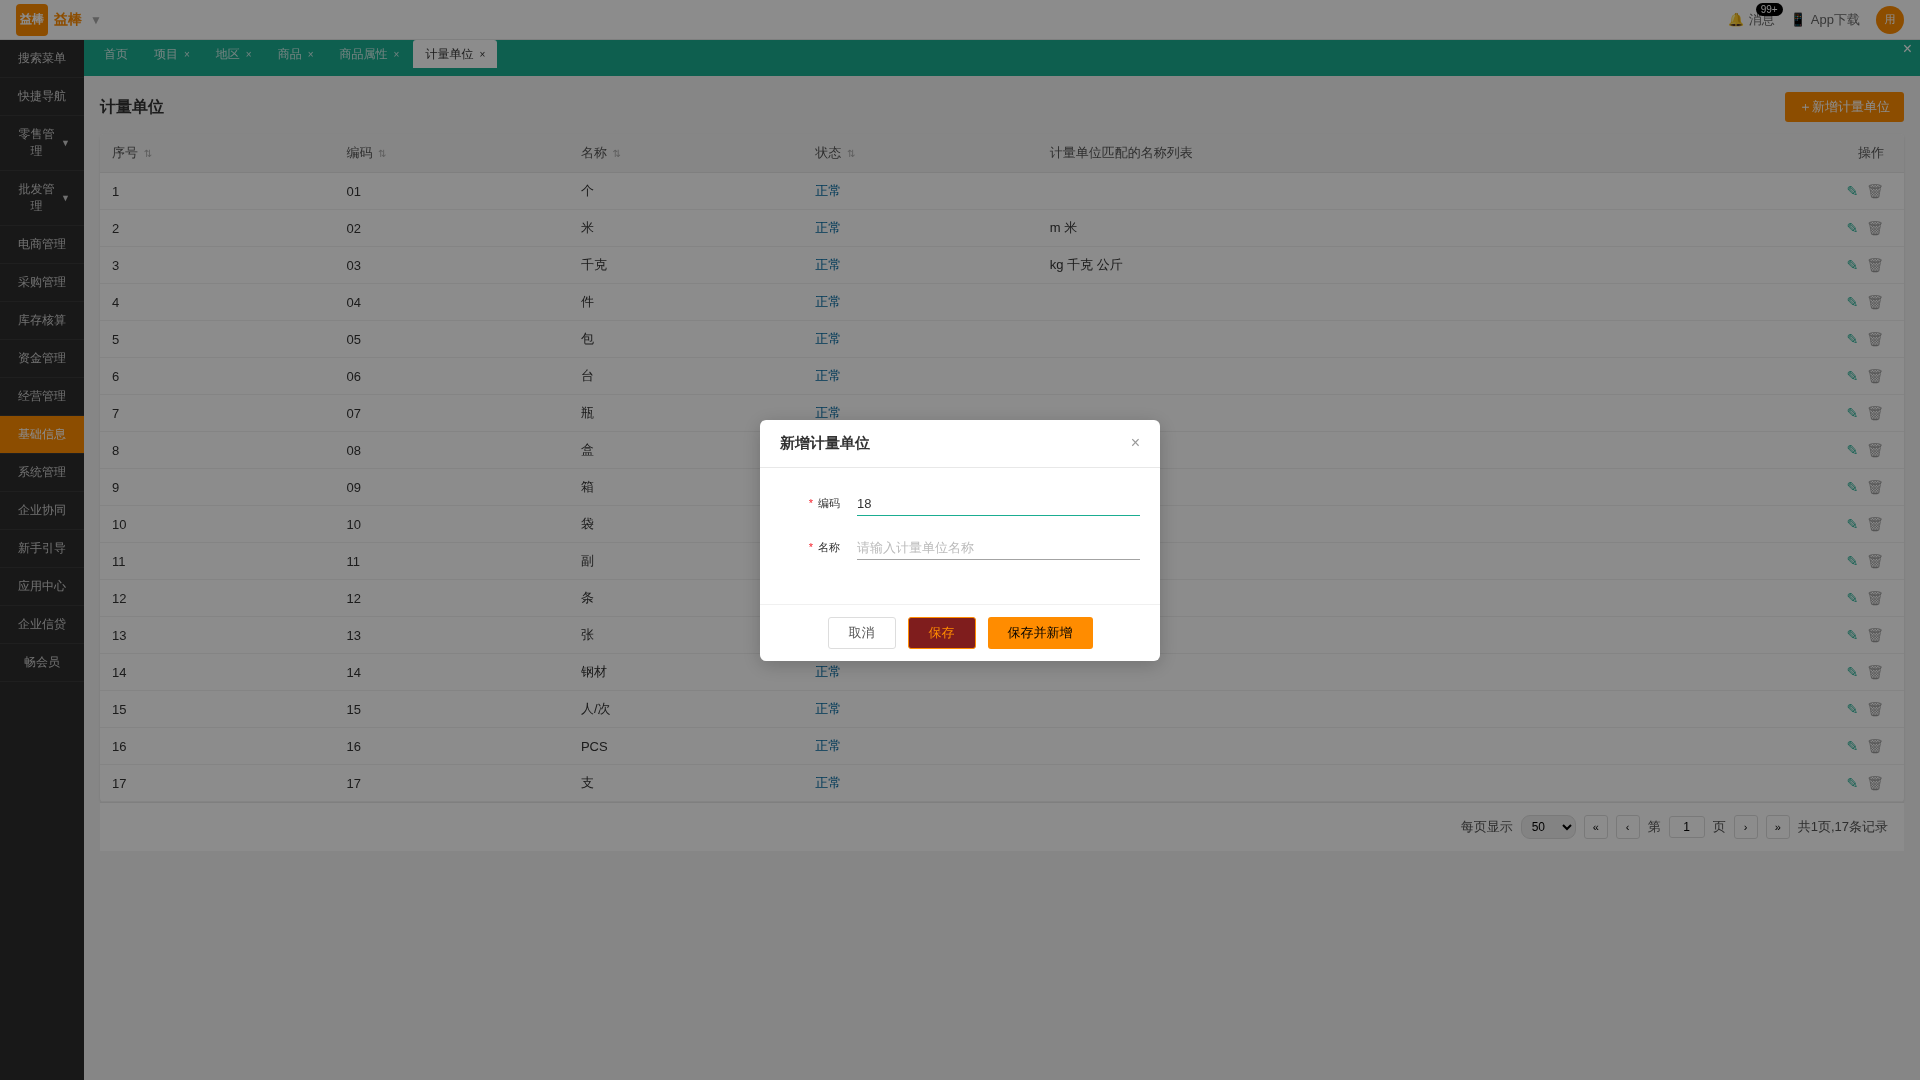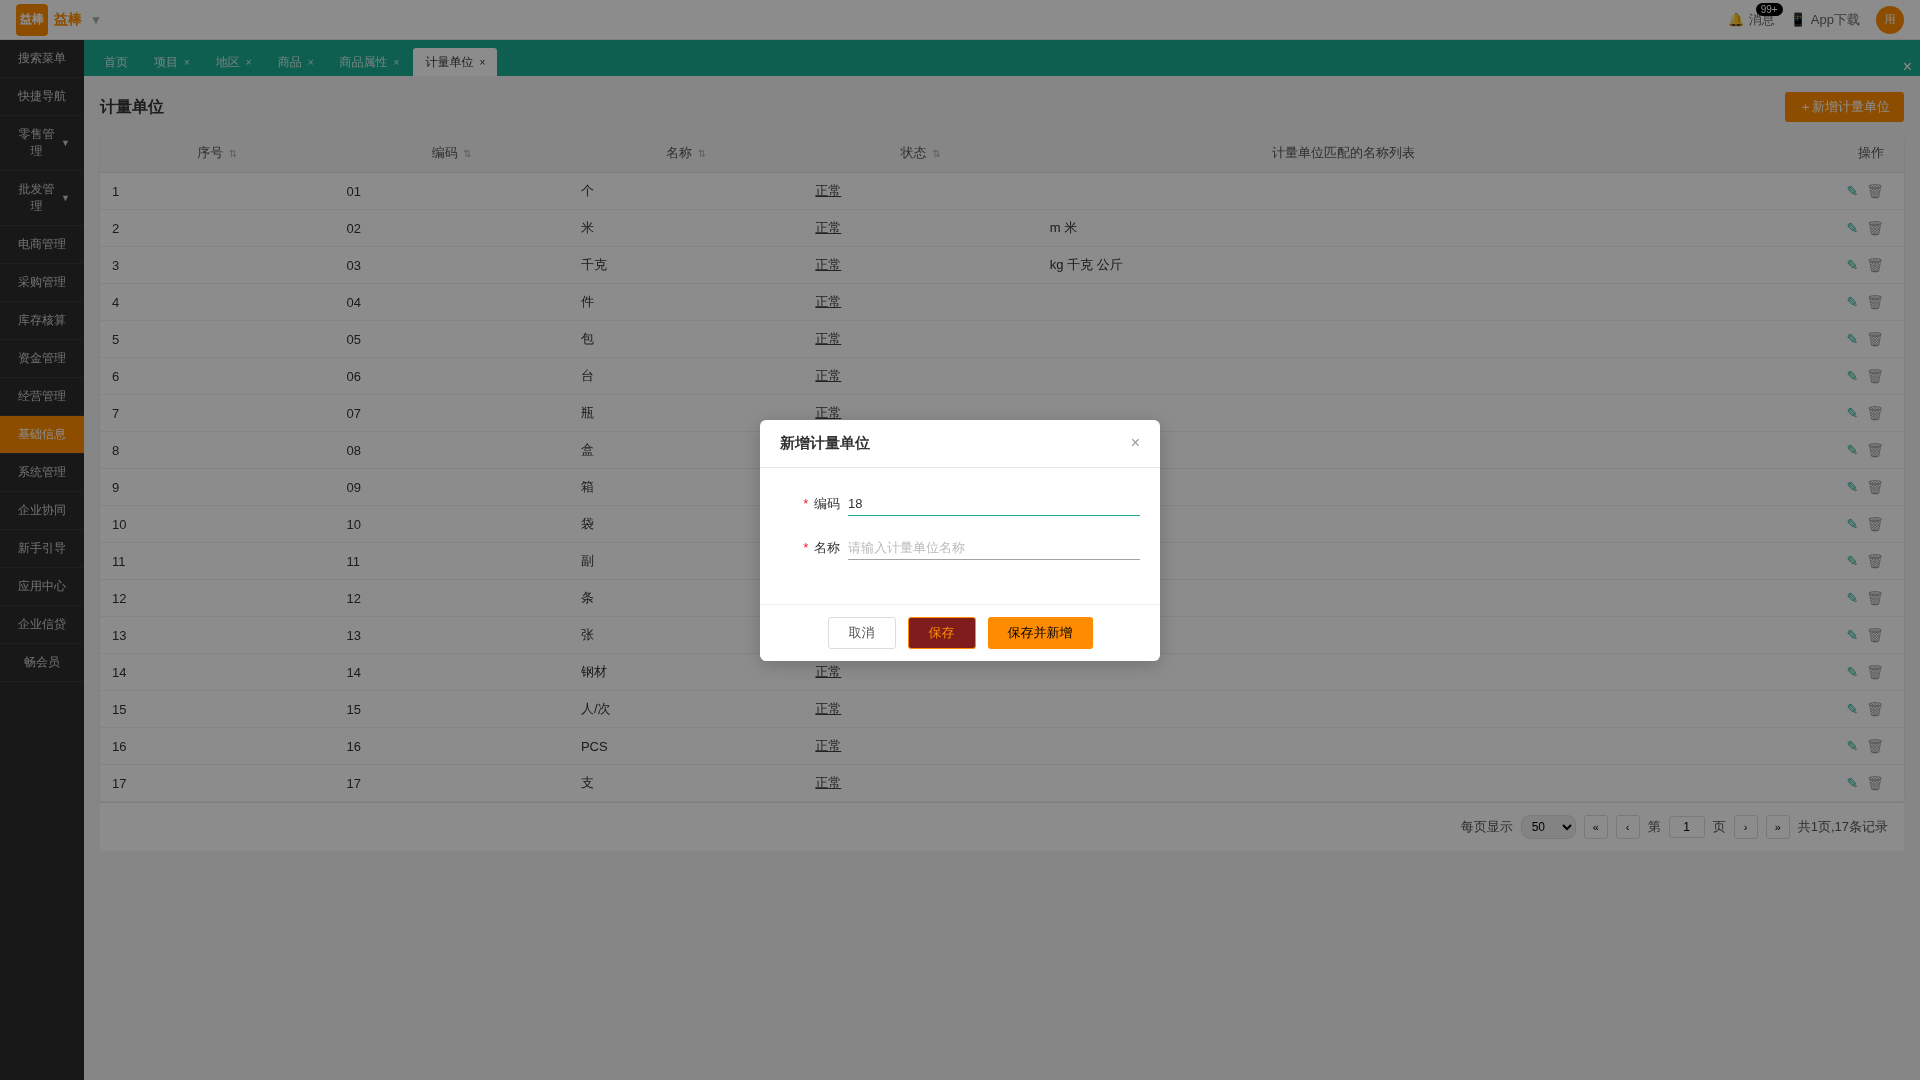--- a/index.html
+++ b/index.html
@@ -23,58 +23,58 @@
     
     .sidebar { width: 84px; background: #2d2d2d; display: flex; flex-direction: column; overflow-y: auto; flex-shrink: 0; }
     .sidebar-item { padding: 10px 14px; color: #ccc; font-size: 12px; text-align: center; cursor: pointer; border-bottom: 1px solid #3a3a3a; transition: background 0.2s; }
     .sidebar-item.active { background: #ff8c00; color: white; }
     .sidebar-item-with-arrow { display: flex; align-items: center; justify-content: center; gap: 2px; }
 
     
     .content-area { flex: 1; display: flex; flex-direction: column; overflow: hidden; }
 
     
-    .tab-bar { height: 36px; background: #1aad91; display: flex; align-items: flex-end; padding: 0 8px; gap: 2px; flex-shrink: 0; }
+    .tab-bar { height: 36px; background: #1aad91; display: flex; align-items: flex-start; padding: 0 8px; gap: 2px; flex-shrink: 0; }
     .tab { height: 28px; padding: 0 12px; border-radius: 3px 3px 0 0; display: flex; align-items: center; gap: 6px; font-size: 12px; cursor: pointer; color: rgba(255,255,255,0.8); }
     .tab.active { background: #fff; color: #333; }
     .tab-close { font-size: 10px; color: inherit; cursor: pointer; }
     .tab-bar-close { margin-left: auto; color: white; cursor: pointer; font-size: 16px; }
 
     
     .page-content { flex: 1; overflow: auto; padding: 16px; background: #f5f5f5; }
     .page-title-row { display: flex; align-items: center; justify-content: space-between; margin-bottom: 12px; }
     .page-title { font-size: 16px; font-weight: bold; color: #333; }
     .add-btn { background: #ff8c00; color: white; border: none; padding: 6px 14px; border-radius: 3px; cursor: pointer; font-size: 13px; }
 
     
     .table-wrapper { background: white; border-radius: 4px; overflow: hidden; box-shadow: 0 1px 3px rgba(0,0,0,0.1); }
     table { width: 100%; border-collapse: collapse; }
     thead tr { background: #f5f5f5; }
-    th { padding: 10px 12px; text-align: center; font-weight: 500; color: #555; border-bottom: 1px solid #e8e8e8; font-size: 13px; white-space: nowrap; }
+    th { padding: 10px 12px; text-align: left; font-weight: 500; color: #555; border-bottom: 1px solid #e8e8e8; font-size: 13px; white-space: nowrap; }
     td { padding: 9px 12px; border-bottom: 1px solid #f0f0f0; color: #333; font-size: 13px; }
-    .status-normal { color: #404040; text-decoration: underline; }
+    .status-normal { color: #0369a1; }
     .action-btns { display: flex; gap: 8px; }
     .action-btn { cursor: pointer; color: #1aad91; font-size: 14px; }
     .action-btn.delete { color: #999; }
 
     
     .pagination-row { display: flex; align-items: center; justify-content: flex-end; padding: 12px 16px; background: white; border-top: 1px solid #e8e8e8; gap: 8px; font-size: 13px; color: #555; }
     .page-size-select { border: 1px solid #ddd; padding: 3px 6px; border-radius: 9px; font-size: 12px; }
     .page-nav-btn { width: 24px; height: 24px; border: 1px solid #ddd; background: white; cursor: pointer; border-radius: 3px; display: flex; align-items: center; justify-content: center; font-size: 11px; }
     .page-num-input { width: 36px; border: 1px solid #ddd; padding: 3px 4px; text-align: center; border-radius: 3px; font-size: 12px; }
 
     
     .modal-overlay { position: fixed; top: 0; left: 0; right: 0; bottom: 0; background: rgba(0,0,0,0.45); display: flex; align-items: center; justify-content: center; z-index: 1000; }
     .modal { background: white; border-radius: 6px; width: 400px; box-shadow: 0 4px 20px rgba(0,0,0,0.2); }
     .modal-header { padding: 14px 20px; border-bottom: 1px solid #e8e8e8; display: flex; align-items: center; justify-content: space-between; }
     .modal-title { font-size: 15px; font-weight: bold; color: #333; }
     .modal-close { cursor: pointer; color: #999; font-size: 16px; }
     .modal-body { padding: 24px 20px; }
     .form-row { display: flex; align-items: center; margin-bottom: 20px; }
-    .form-label { width: 60px; text-align: right; margin-right: 8px; font-size: 13px; color: #333; flex-shrink: 0; }
+    .form-label { width: 60px; text-align: right; margin-right: 17px; font-size: 11px; color: #333; flex-shrink: 0; }
     .form-label .required { color: #f5222d; margin-right: 2px; }
     .form-input { flex: 1; border: none; border-bottom: 1px solid #1aad91; padding: 4px 0; font-size: 13px; outline: none; color: #333; }
     .form-input::placeholder { color: #bbb; }
     .form-input.name-input { border-bottom: 1px solid #a3a3a3; }
     .modal-footer { padding: 12px 20px; display: flex; justify-content: center; gap: 12px; border-top: 1px solid #f0f0f0; }
     .btn-cancel { background: white; border: 1px solid #ddd; padding: 6px 20px; border-radius: 3px; cursor: pointer; font-size: 13px; color: #555; }
     .btn-save { background: #7f1d1d; border: 1px solid #ff8c00; color: #ff8c00; padding: 6px 20px; border-radius: 3px; cursor: pointer; font-size: 13px; }
     .btn-save-new { background: #ff8c00; color: #000000; border: none; padding: 6px 20px; border-radius: 3px; cursor: pointer; font-size: 13px; }
 
     .sort-icon { color: #aaa; font-size: 10px; margin-left: 2px; }

